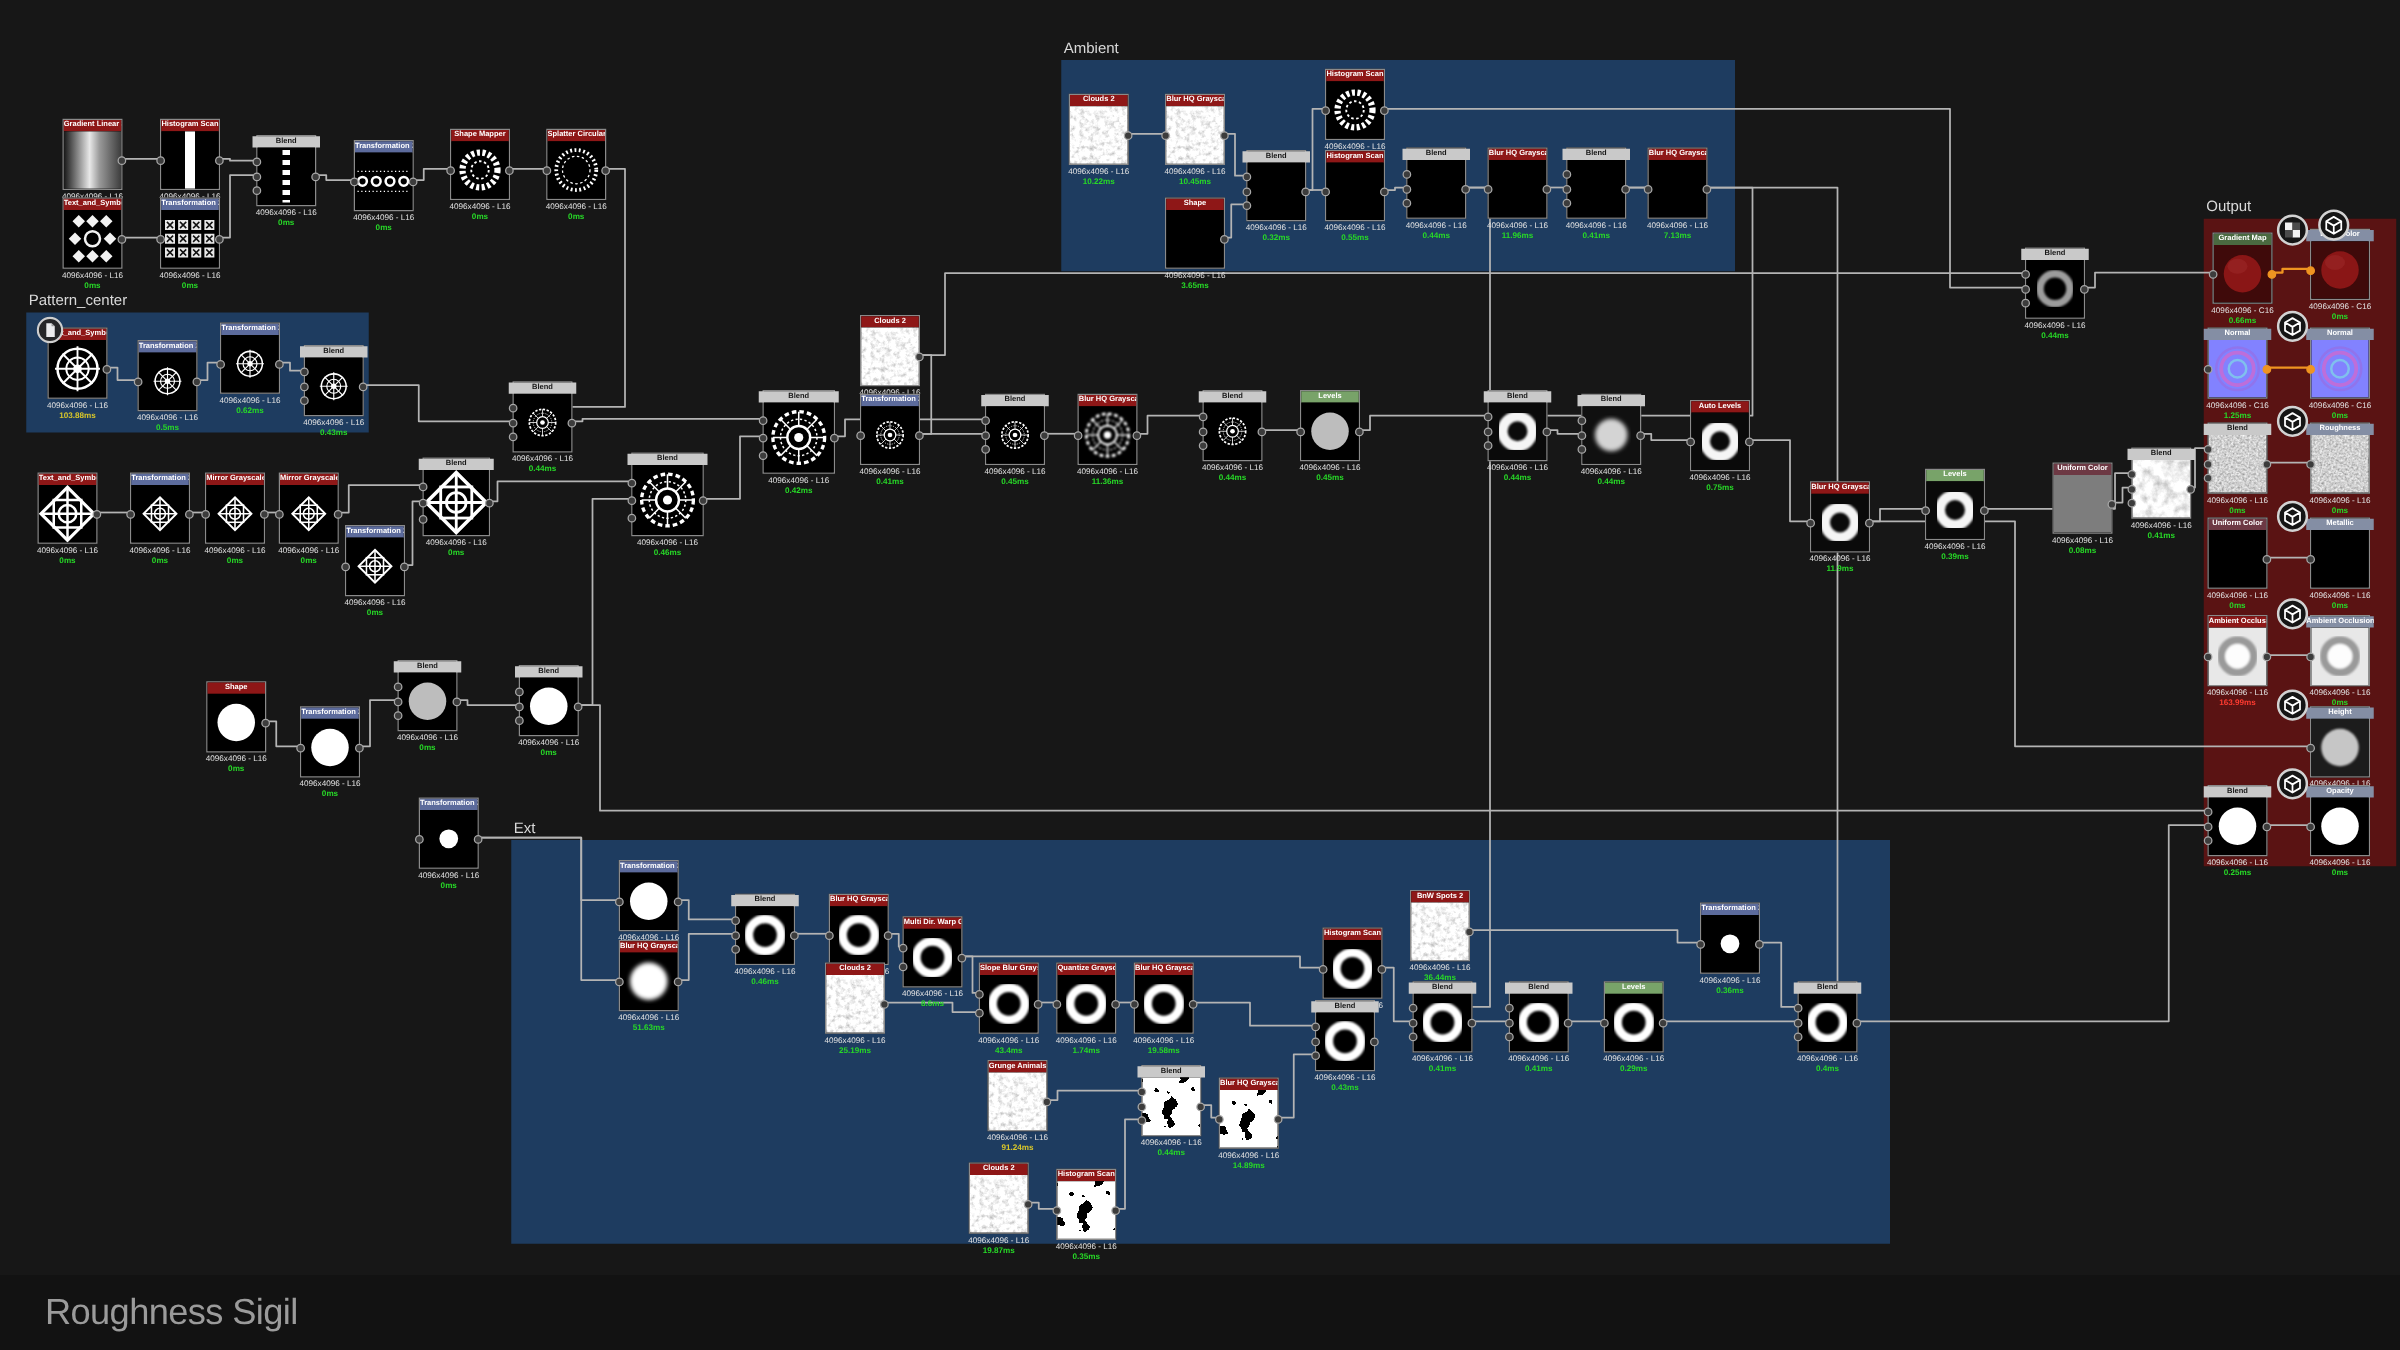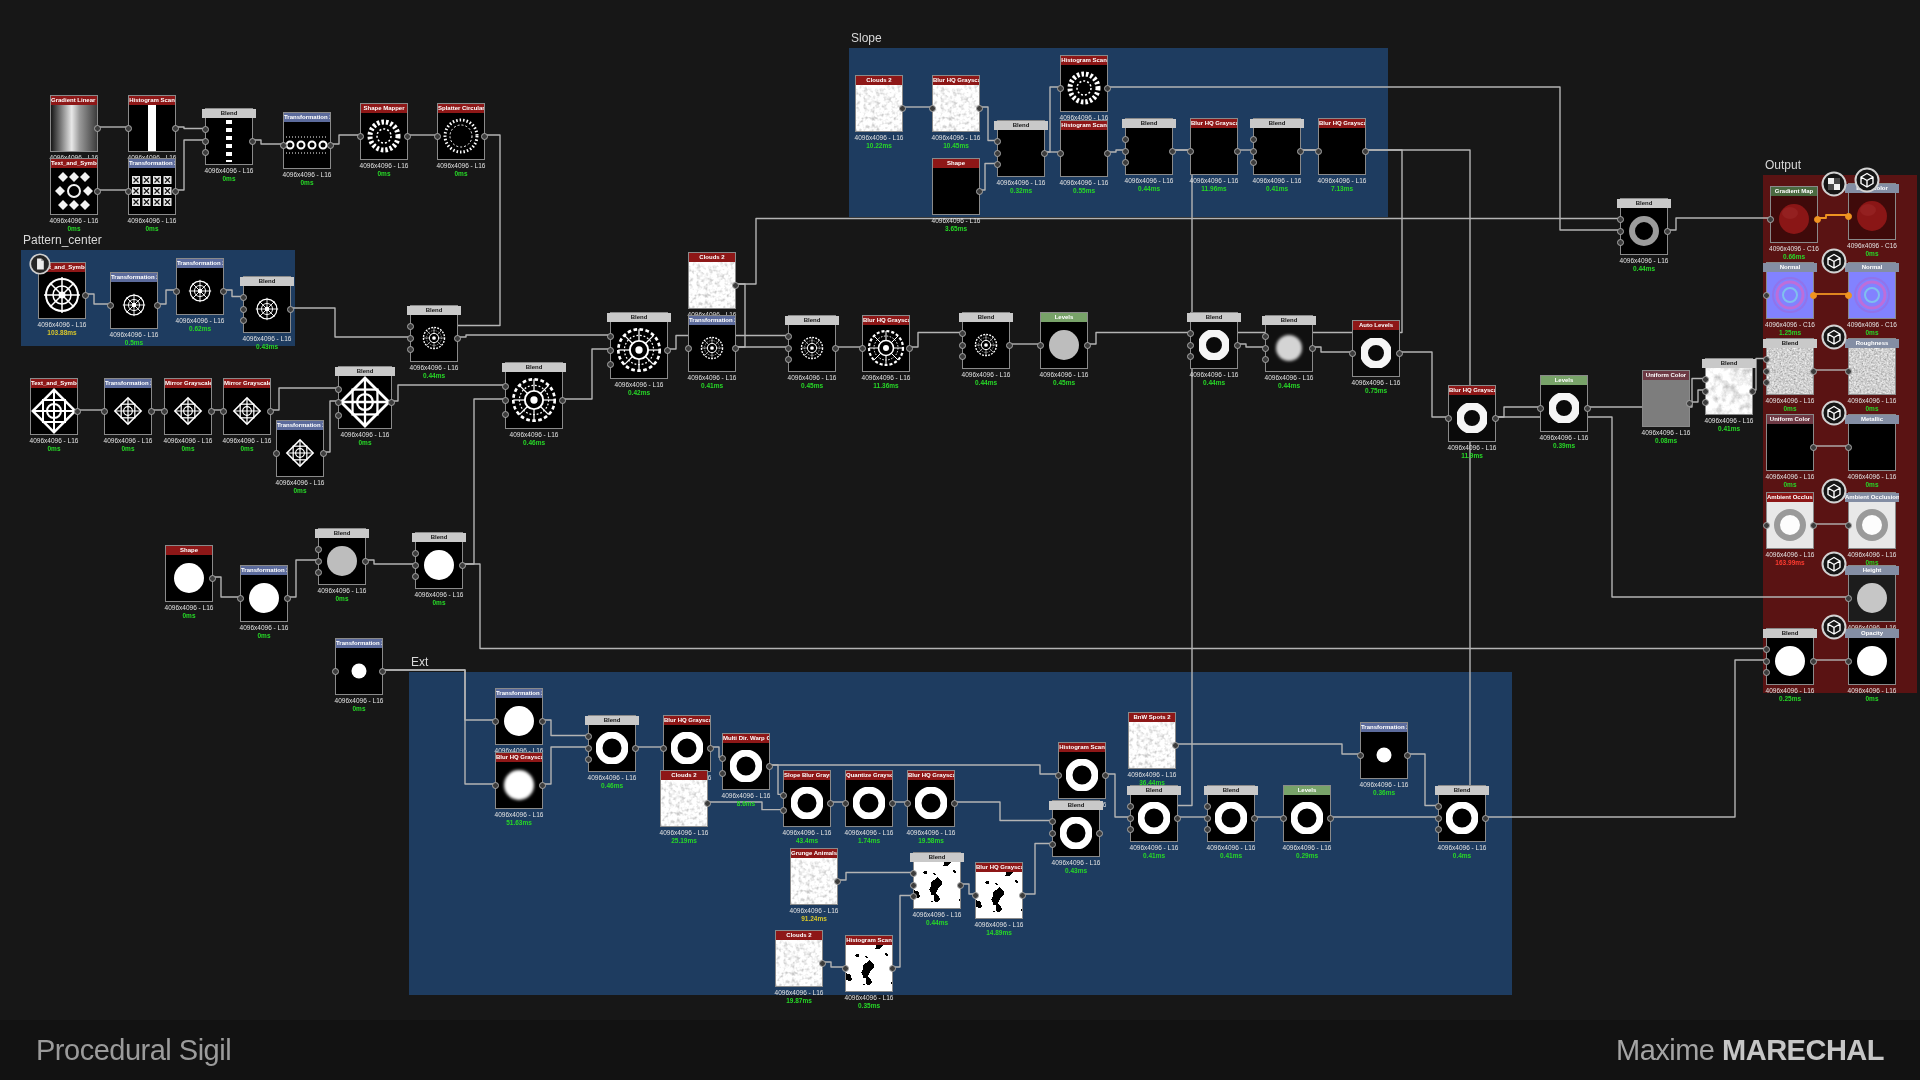--- a/index.html
+++ b/index.html
@@ -87,21 +87,21 @@
         <feGaussianBlur stdDeviation="1.8"></feGaussianBlur>
       </filter>
   </defs>
 </svg>
 
 <div id="canvas">
     <div class="group" style="left:21px;top:250px;width:274px;height:96px;background:#1e3c60">
     <div class="group-label">Pattern_center</div>
     </div>
     <div class="group" style="left:849px;top:48px;width:539px;height:169px;background:#1e3c60">
-    <div class="group-label">Slope</div>
+    <div class="group-label">Ambient</div>
     </div>
     <div class="group" style="left:1763px;top:175px;width:154px;height:518px;background:#5a1313">
     <div class="group-label">Output</div>
     </div>
     <div class="group" style="left:409px;top:672px;width:1103px;height:323px;background:#1e3c60">
     <div class="group-label">Ext</div>
     </div>
     <svg class="wires" width="1920" height="1020">
       <path d="M98 127 H106 V127 H126" stroke="#b4b4b4" stroke-width="1.4" fill="none" stroke-linejoin="round"></path>
       <path d="M176 127 H184 V128.5 H203" stroke="#b4b4b4" stroke-width="1.4" fill="none" stroke-linejoin="round"></path>
@@ -1526,15 +1526,14 @@
         <circle cx="13" cy="13" r="11.5" fill="#151515" stroke="#d2d2d2" stroke-width="2"></circle>
         <path d="M13 6.5 L19 10 L13 13.5 L7 10 Z M7 10 V16.5 L13 20 L19 16.5 V10 M13 13.5 V20" fill="none" stroke="#fff" stroke-width="1.4" stroke-linejoin="round"></path>
       </svg></div>
     <div class="badge" style="left:1821px;top:614px"><svg width="26" height="26" viewBox="0 0 26 26">
         <circle cx="13" cy="13" r="11.5" fill="#151515" stroke="#d2d2d2" stroke-width="2"></circle>
         <path d="M13 6.5 L19 10 L13 13.5 L7 10 Z M7 10 V16.5 L13 20 L19 16.5 V10 M13 13.5 V20" fill="none" stroke="#fff" stroke-width="1.4" stroke-linejoin="round"></path>
       </svg></div>
   </div>
 
 <div id="footer">
-  <span class="ft">Procedural Sigil</span>
-  <span class="fa"><span>Maxime </span><b>MARECHAL</b></span>
+  <span class="ft">Roughness Sigil</span>
 </div>
 
 </body></html>

